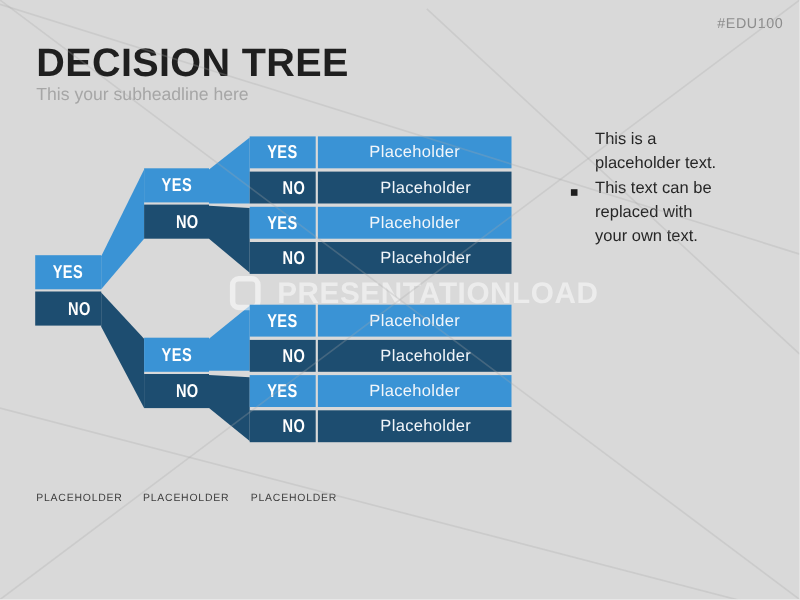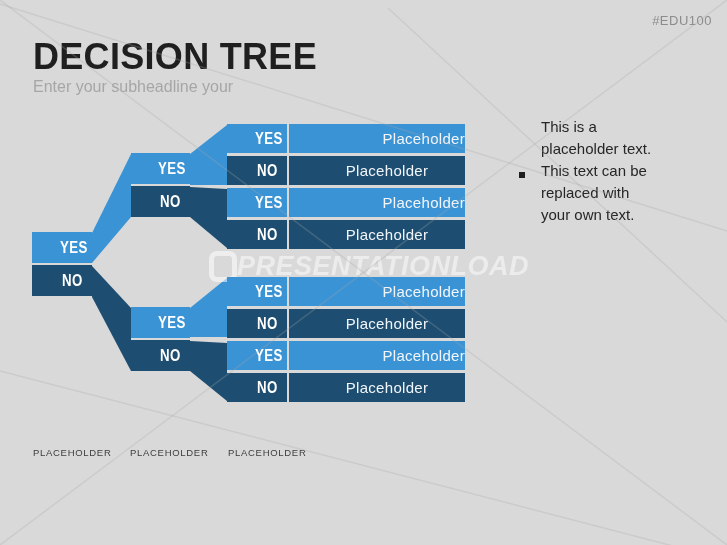--- a/index.html
+++ b/index.html
@@ -18,56 +18,56 @@
              color:var(--subtitle-text,#a6a6a6); }
   
   .layer{ position:absolute; left:0; top:0; width:727px; height:545px; }
   .conn-light{ fill:var(--light-blue,#3a93d5); }
   .conn-dark{ fill:var(--dark-blue,#1d4d70); }
   .wline{ stroke:#a8a8a8; stroke-width:1.5; opacity:.28; }
   .lines-top{ pointer-events:none; z-index:30; }
   
   .cell{ position:absolute; display:flex; align-items:center; justify-content:center;
          color:#fff; z-index:10; }
-  .cell.light{ background:var(--light-blue,#3a93d5);justify-content:flex-end; }
+  .cell.light{ background:var(--light-blue,#3a93d5); }
   .cell.dark{ background:var(--dark-blue,#1d4d70);padding-left:20px; }
   .yn{ display:inline-block; transform:scaleX(.78); font-weight:700; font-size:17px;
        letter-spacing:.5px; }
   .ph-text{ font-size:15px; font-weight:400; color:#f2f6fa; letter-spacing:.3px; }
   
   .col-label{ position:absolute; top:447px; font-size:9.5px; letter-spacing:.7px;
               color:#3d3d3d; z-index:10; }
   
   .bullets{ position:absolute; left:519px; top:116px; width:150px; list-style:none; z-index:10; }
   .bullets li{ display:flex;align-items:center; }
   .bullets li + li{ margin-top:11px; }
   .marker{ width:6px; height:6px; background:#1f1f1f; margin-top:8px; flex:0 0 6px; }
   .btext{ margin-left:16px; width:121px; font-size:15px; line-height:22px; color:#262626; }
   
   .wm{ position:absolute; left:209px; top:251px; display:flex; align-items:center; z-index:5; }
   .wm-logo{ width:28px; height:31px; border:5px solid rgba(255,255,255,.55); border-radius:8px; }
-  .wm-text{ margin-left:0; font-size:27px; font-weight:700; letter-spacing:.5px;
-            color:rgba(255,255,255,.5); white-space:nowrap;font-style:italic; }
+  .wm-text{ margin-left:15px; font-size:27px; font-weight:700; letter-spacing:.5px;
+            color:rgba(255,255,255,.5); white-space:nowrap; }
 </style>
 </head>
 <body>
 
 <div class="slide">
 
   <svg class="layer lines-top" viewBox="0 0 727 545">
     <line class="wline" x1="0" y1="0" x2="727" y2="545"></line>
     <line class="wline" x1="0" y1="545" x2="727" y2="0"></line>
     <line class="wline" x1="0" y1="4" x2="727" y2="231"></line>
     <line class="wline" x1="0" y1="371" x2="727" y2="560"></line>
     <line class="wline" x1="388" y1="8" x2="727" y2="322"></line>
   </svg>
 
   <div class="tag">#EDU100</div>
   <h1 class="title">DECISION TREE</h1>
-  <div class="subtitle">Enter your subheadline your</div>
+  <div class="subtitle">This your subheadline here</div>
 
   <div class="wm">
     <div class="wm-logo"></div>
     <div class="wm-text">PRESENTATIONLOAD</div>
   </div>
 
   <svg class="layer" viewBox="0 0 727 545">
     <polygon class="conn-light" points="92,233 131,154 131,217 92,263"></polygon>
     <polygon class="conn-dark" points="92,266 131,308 131,371 92,297"></polygon>
     <polygon class="conn-light" points="190,154 227,125 227,185 190,185"></polygon>

